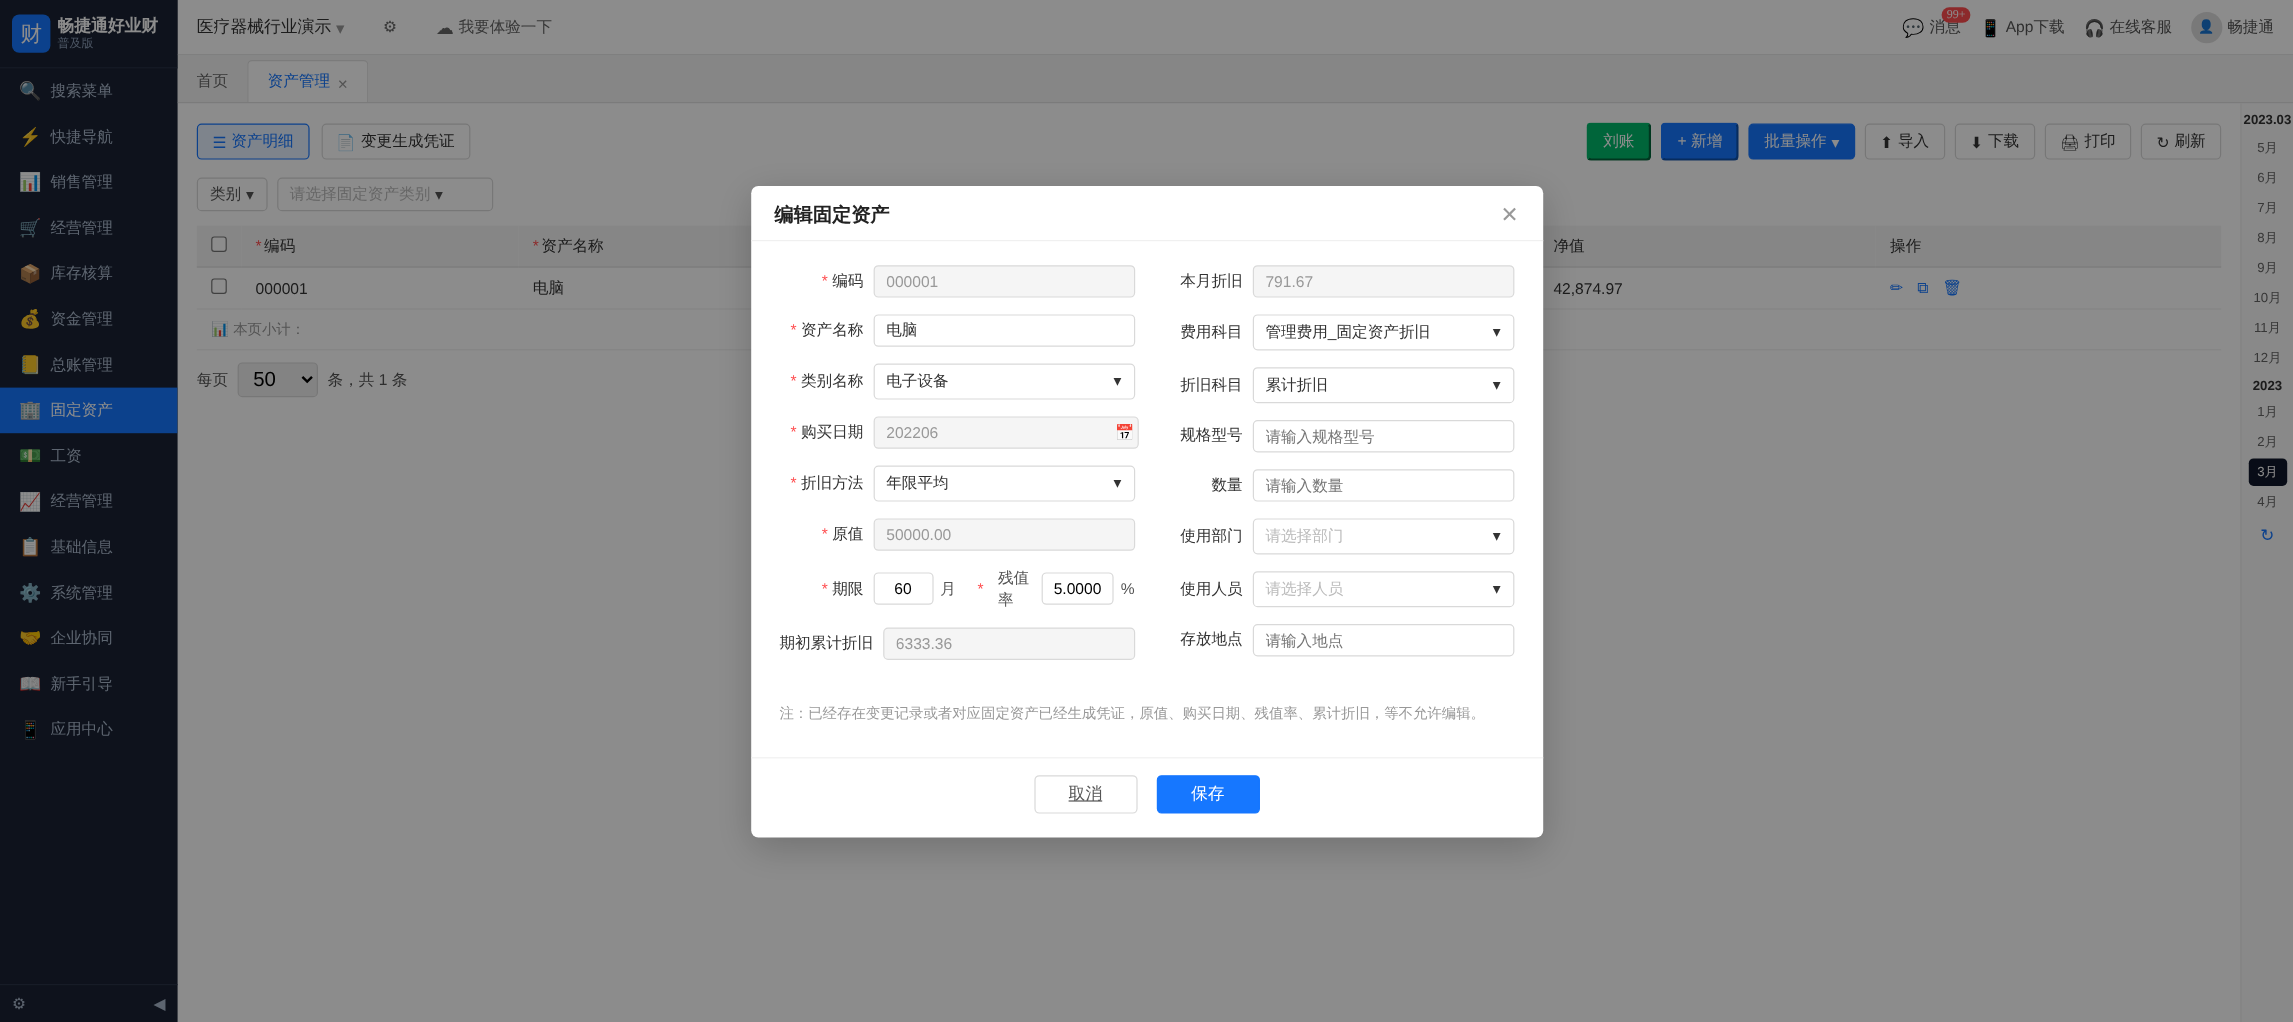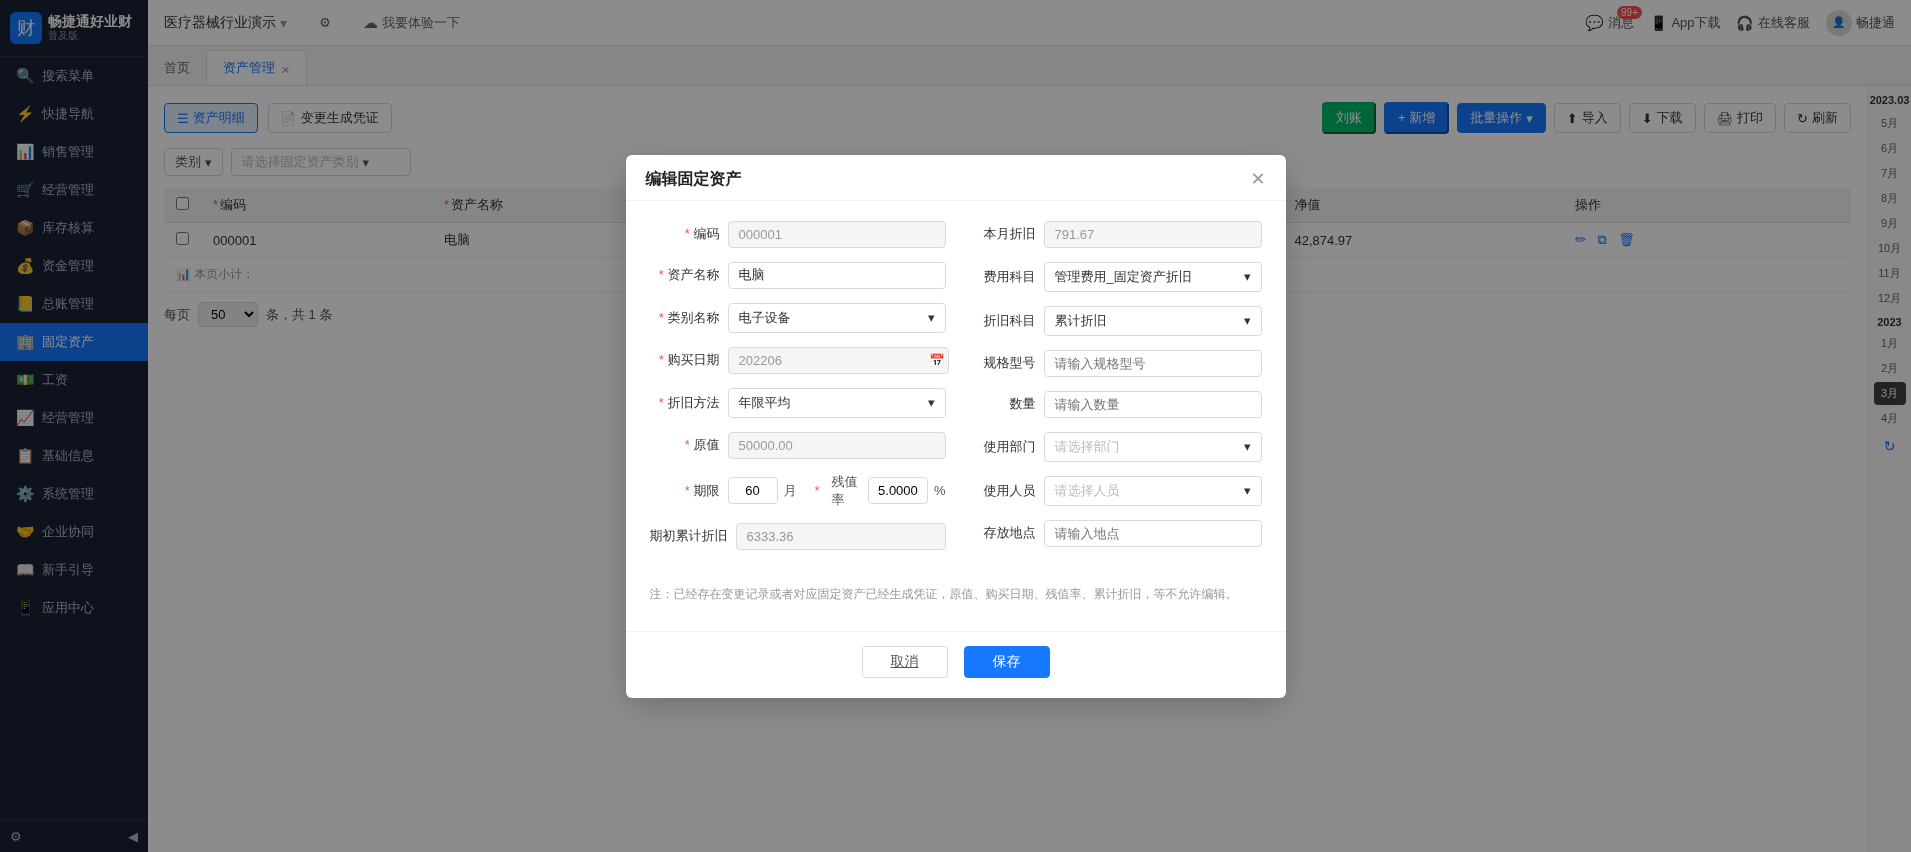--- a/index.html
+++ b/index.html
@@ -20,21 +20,21 @@
     .sidebar-bottom { padding: 8px 10px; display: flex; align-items: center; gap: 10px; border-top: 1px solid #2a3447; }
 
     
     .topbar { height: 46px; background: #fff; display: flex; align-items: center; padding: 0 16px; gap: 24px; border-bottom: 1px solid #e8e8e8; position: relative; flex-shrink: 0; }
     .topbar-title { font-size: 14px; color: #333; }
     .topbar-dropdown { display: flex; align-items: center; gap: 4px; cursor: pointer; }
     .topbar-gear { width: 28px; height: 28px; display: flex; align-items: center; justify-content: center; cursor: pointer; color: #666; }
     .topbar-experience { display: flex; align-items: center; gap: 4px; color: #666; font-size: 13px; cursor: pointer; }
     .topbar-right { margin-left: auto; display: flex; align-items: center; gap: 16px; }
     .topbar-msg { display: flex; align-items: center; gap: 4px; cursor: pointer; font-size: 13px; color: #555; position: relative; }
-    .topbar-badge { background: #ff4d4f; color: #fff; font-size: 10px; border-radius: 8px; padding: 1px 4px; position: absolute; top: -8px; right: -8px; }
+    .topbar-badge { background: #ff4d4f; color: #fff; font-size: 10px; border-radius: 8px; padding: 1px 4px; position: absolute; top: -8px; right: -8px; font-family: Liberation Serif, serif; }
     .topbar-app { display: flex; align-items: center; gap: 4px; cursor: pointer; font-size: 13px; color: #555; }
     .topbar-service { display: flex; align-items: center; gap: 4px; cursor: pointer; font-size: 13px; color: #555; }
     .topbar-user { display: flex; align-items: center; gap: 4px; cursor: pointer; font-size: 13px; color: #555; }
     .topbar-user-avatar { width: 26px; height: 26px; border-radius: 50%; background: #ddd; display: flex; align-items: center; justify-content: center; font-size: 11px; color: #666; }
 
     
     .main-area { flex: 1; display: flex; flex-direction: column; overflow: hidden; }
     .tabs-bar { height: 40px; background: #f5f5f5; display: flex; align-items: flex-end; padding: 0 0 0 0; border-bottom: 1px solid #e0e0e0; }
     .tab-item { padding: 8px 16px; font-size: 13px; cursor: pointer; color: #666; border: 1px solid transparent; border-bottom: none; border-radius: 4px 4px 0 0; display: flex; align-items: flex-end; gap: 6px; background: #f5f5f5; }
     .tab-item.active { background: #fff; color: #1677ff; border-color: #e0e0e0; border-bottom-color: #fff; }
@@ -56,25 +56,25 @@
     .filter-row { display: flex; align-items: center; gap: 8px; margin-bottom: 12px; }
     .filter-select { display: flex; align-items: center; gap: 4px; border: 1px solid #d9d9d9; border-radius: 4px; padding: 4px 10px; font-size: 13px; color: #555; cursor: pointer; background: #fff; }
     .filter-select-placeholder { color: #bbb; }
 
     
     .data-table { width: 100%; border-collapse: collapse; font-size: 13px; }
     .data-table th { background: #f5f5f5; padding: 8px 12px; text-align: left; border-bottom: 1px solid #e0e0e0; color: #333; font-weight: 500; white-space: nowrap; }
     .data-table td { padding: 8px 12px; border-bottom: 1px solid #f0f0f0; color: #333; }
     .required-star { color: #ff4d4f; margin-right: 2px; }
     .calendar-item { width: 32px; text-align: center; padding: 4px 0; cursor: pointer; border-radius: 4px; }
-    .calendar-item.highlight { background: #404040; color: #fff; }
+    .calendar-item.highlight { background: #0f172a; color: #fff; }
 
     
     .pagination-bar { display: flex; align-items: center; gap: 8px; padding: 10px 0; font-size: 13px; color: #555; }
-    .page-select { border: 1px solid #d9d9d9; border-radius: 4px; padding: 3px 8px; font-size: 13px; }
+    .page-select { border: 1px solid #d9d9d9; border-radius: 4px; padding: 3px 8px; font-size: 17px; }
 
     
     .overlay { position: fixed; top: 0; left: 0; width: 100%; height: 100%; background: rgba(0,0,0,0.45); z-index: 100; display: flex; align-items: center; justify-content: center; }
 
     
     .modal { background: #fff; border-radius: 6px; width: 660px; box-shadow: 0 8px 32px rgba(0,0,0,0.2); position: relative; z-index: 101; }
     .modal-header { display: flex; align-items: center; justify-content: space-between; padding: 14px 20px 10px; border-bottom: 1px solid #f0f0f0; }
     .modal-title { font-size: 16px; font-weight: 600; color: #222; }
     .modal-close { font-size: 18px; color: #999; cursor: pointer; line-height: 1; }
     .modal-body { padding: 20px 24px; }

